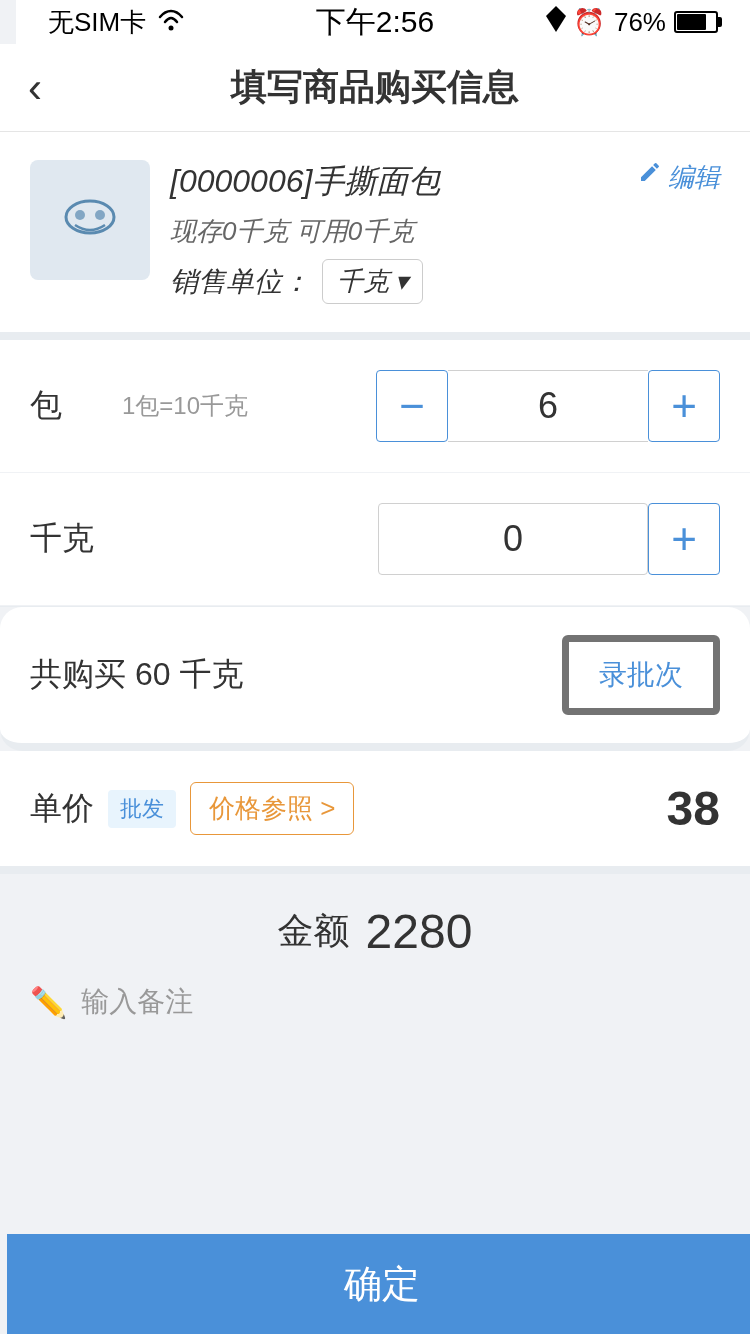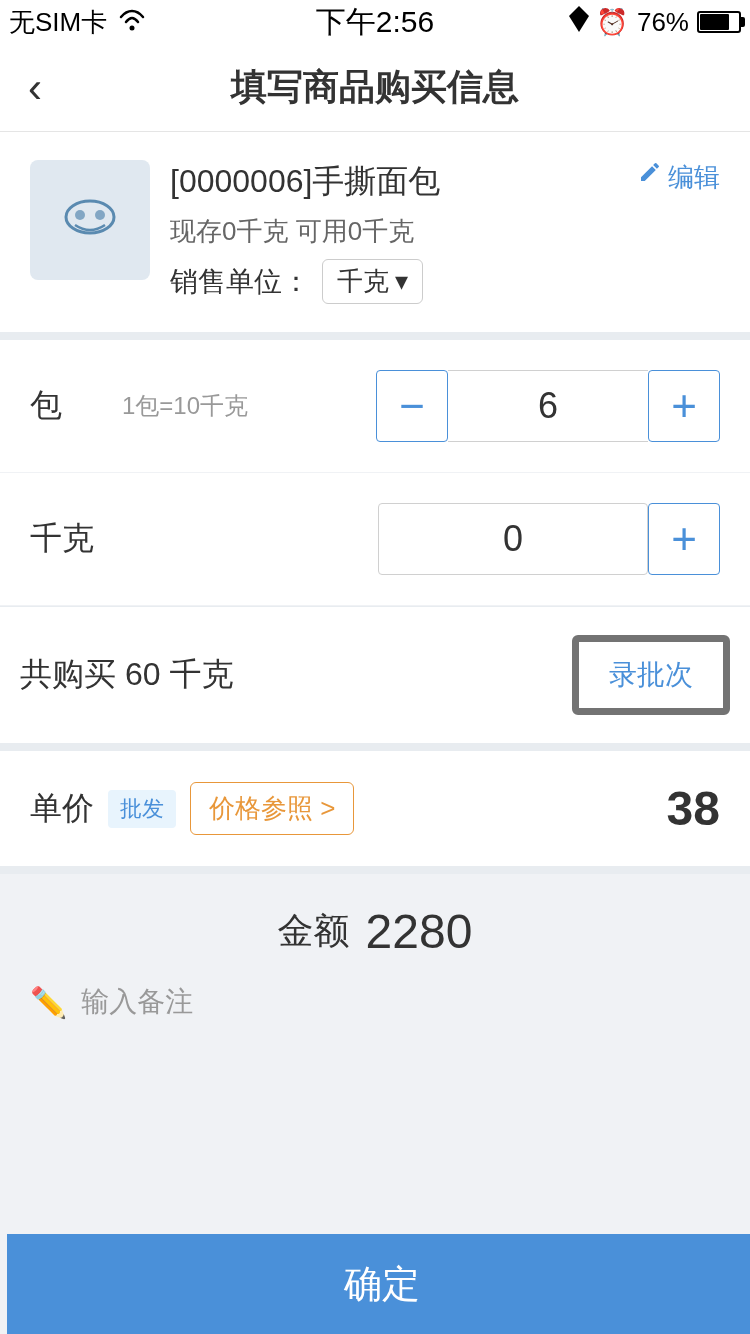--- a/index.html
+++ b/index.html
@@ -13,23 +13,24 @@
       color: #333;
     }
 
     
     .status-bar {
       height: 44px;
       background: #fff;
       display: flex;
       align-items: center;
       justify-content: space-between;
-      padding: 0 9px;
+      padding: 0 32px;
       font-size: 26px;
       color: #000;
+      margin-left: 16px;
     }
     .status-left {
       display: flex;
       align-items: center;
       gap: 10px;
     }
     .status-center {
       font-size: 30px;
       font-weight: 500;
       position: absolute;
@@ -109,20 +110,21 @@
       border-radius: 8px;
       display: flex;
       align-items: center;
       justify-content: center;
       flex-shrink: 0;
       color: #5a8ab0;
       font-size: 40px;
     }
     .product-info {
       flex: 1;
+      font-style: italic;
     }
     .product-name {
       font-size: 32px;
       font-weight: 500;
       color: #333;
       margin-bottom: 10px;
     }
     .product-stock {
       font-size: 26px;
       color: #666;
@@ -214,22 +216,23 @@
     .qty-btn-right {
       border-radius: 4px;
     }
 
     
     .total-row {
       background: #fff;
       display: flex;
       align-items: center;
       justify-content: space-between;
-      padding: 28px 20px;
+      padding: 28px 30px;
       border-bottom: 8px solid #e8ecf0;
+      border-radius: 22px;
     }
     .total-text {
       font-size: 32px;
       color: #333;
     }
     .total-text span {
       color: #333;
       font-weight: 500;
     }
     .batch-btn {

